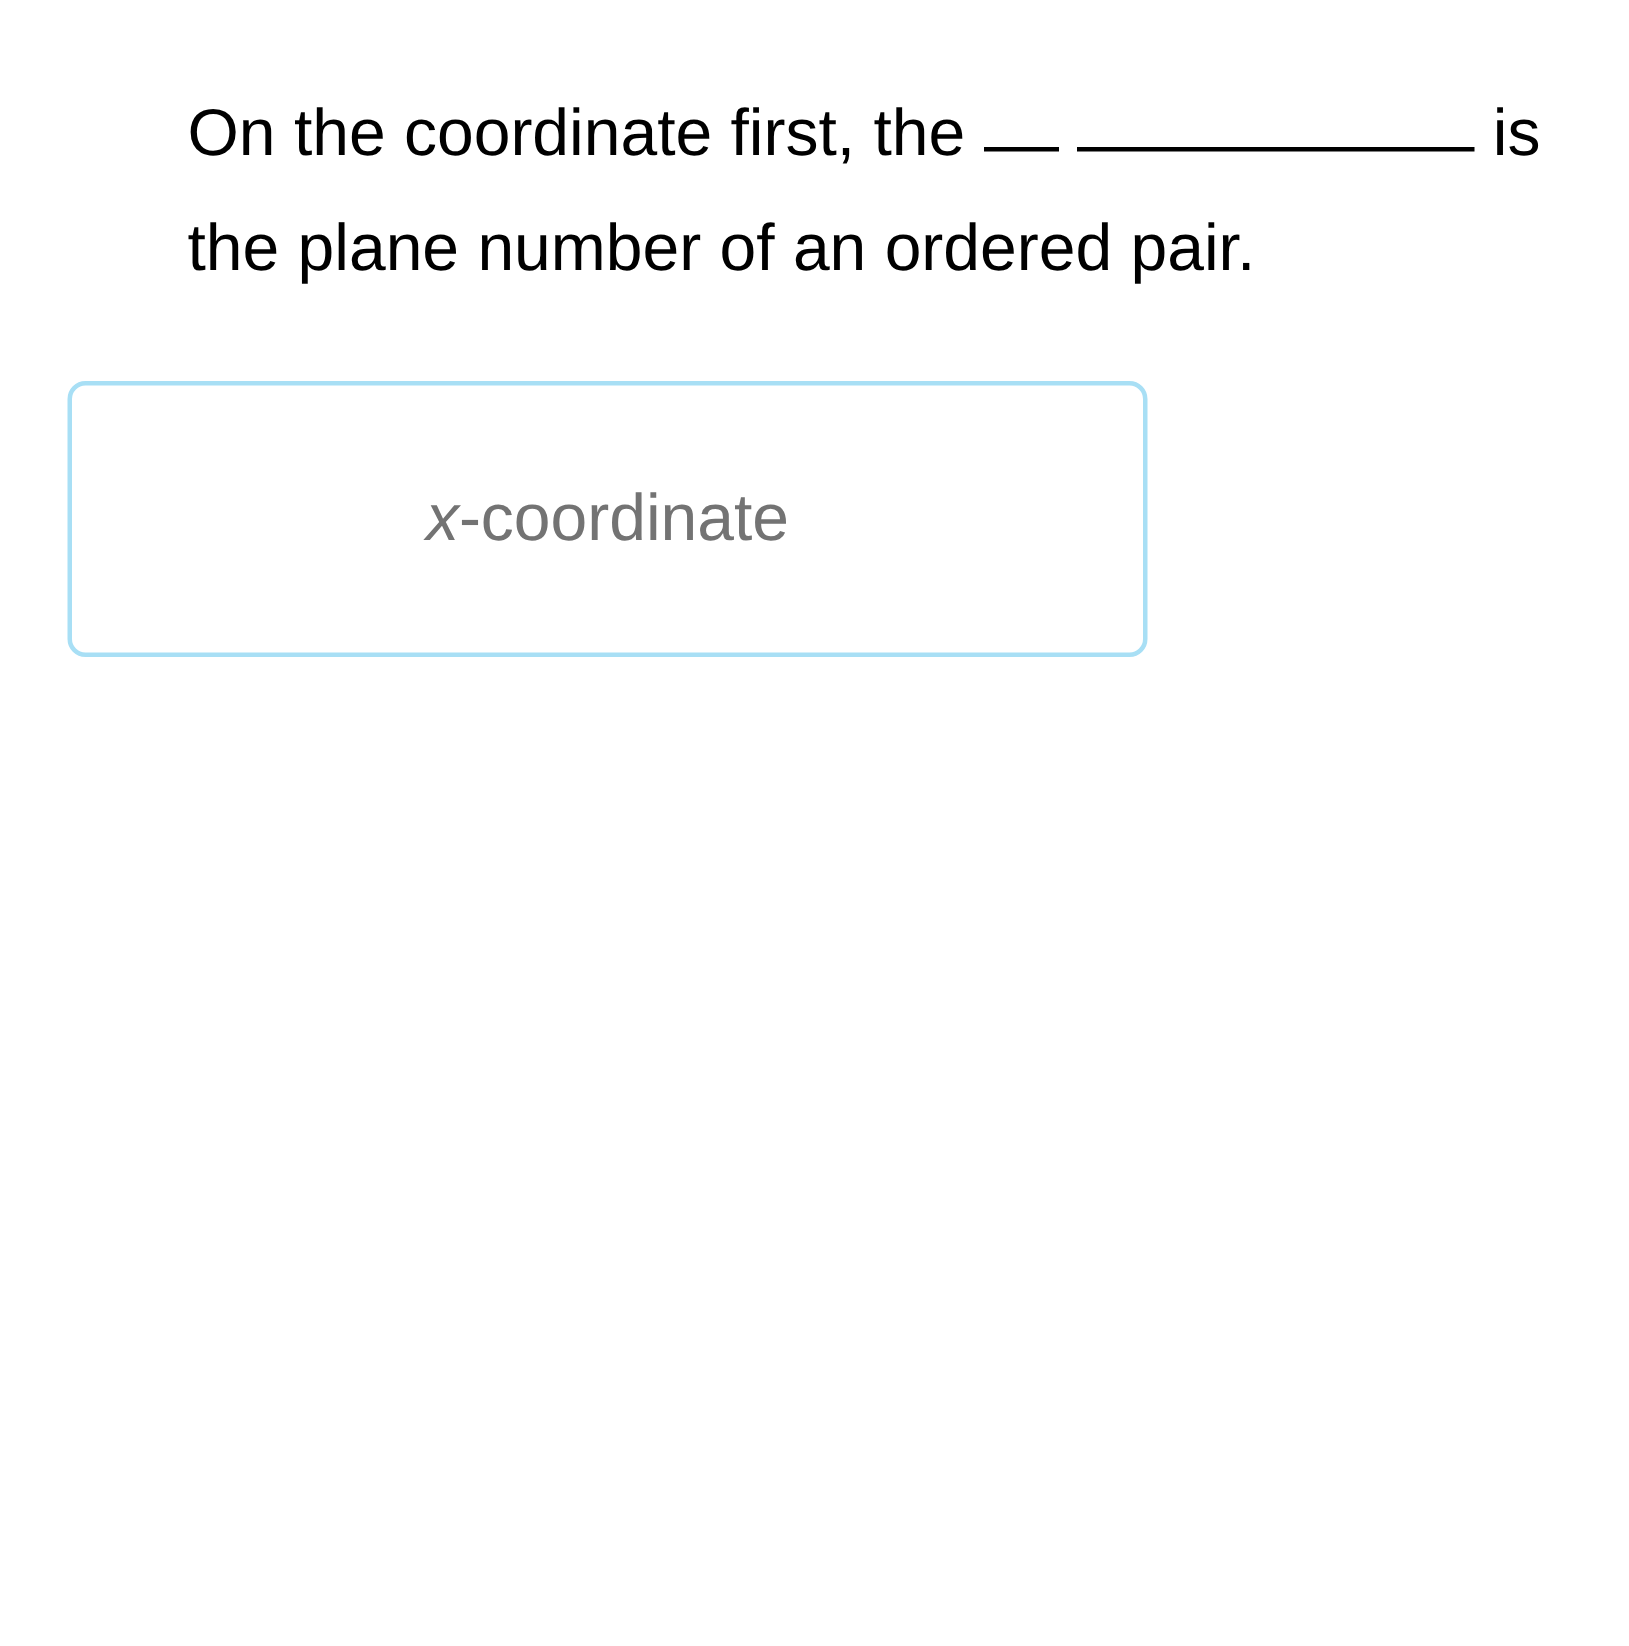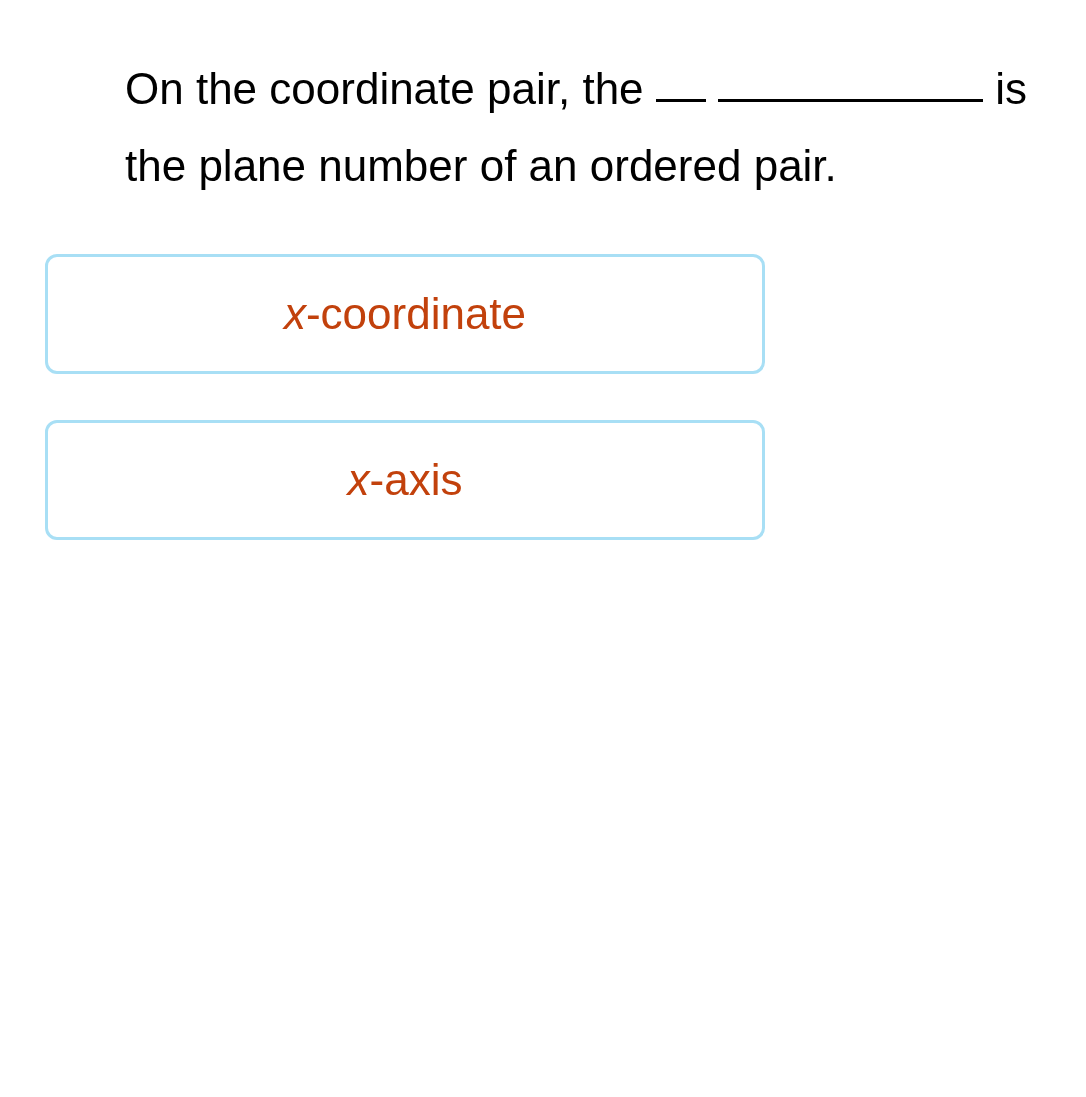--- a/index.html
+++ b/index.html
@@ -37,44 +37,41 @@
       position: relative;
       top: -2px;
     }
     .options {
       display: flex;
       flex-direction: column;
       gap: 46px;
     }
     .option-button {
       width: 720px;
-      height: 120px;
+      height: 184px;
       background: #ffffff;
       border: 3px solid #a8dff5;
       border-radius: 12px;
       font-size: 44px;
-      color: #c2410c;
+      color: #737373;
       cursor: pointer;
       display: flex;
       align-items: center;
       justify-content: center;
       font-family: Verdana, Geneva, sans-serif;
     }
     .italic-var {
       font-style: italic;
     }
   </style>
 </head>
 <body>
 
 <div class="question-text">
-  <span>On the coordinate pair, the </span><span class="blank-short"></span>
+  <span>On the coordinate first, the </span><span class="blank-short"></span>
   <span class="blank-long"></span><span> is the plane number of an ordered pair.</span>
 </div>
 
 <div class="options">
   <button class="option-button">
     <span><span class="italic-var">x</span><span>-coordinate</span></span>
   </button>
-  <button class="option-button">
-    <span><span class="italic-var">x</span><span>-axis</span></span>
-  </button>
 </div>
 
 </body></html>

